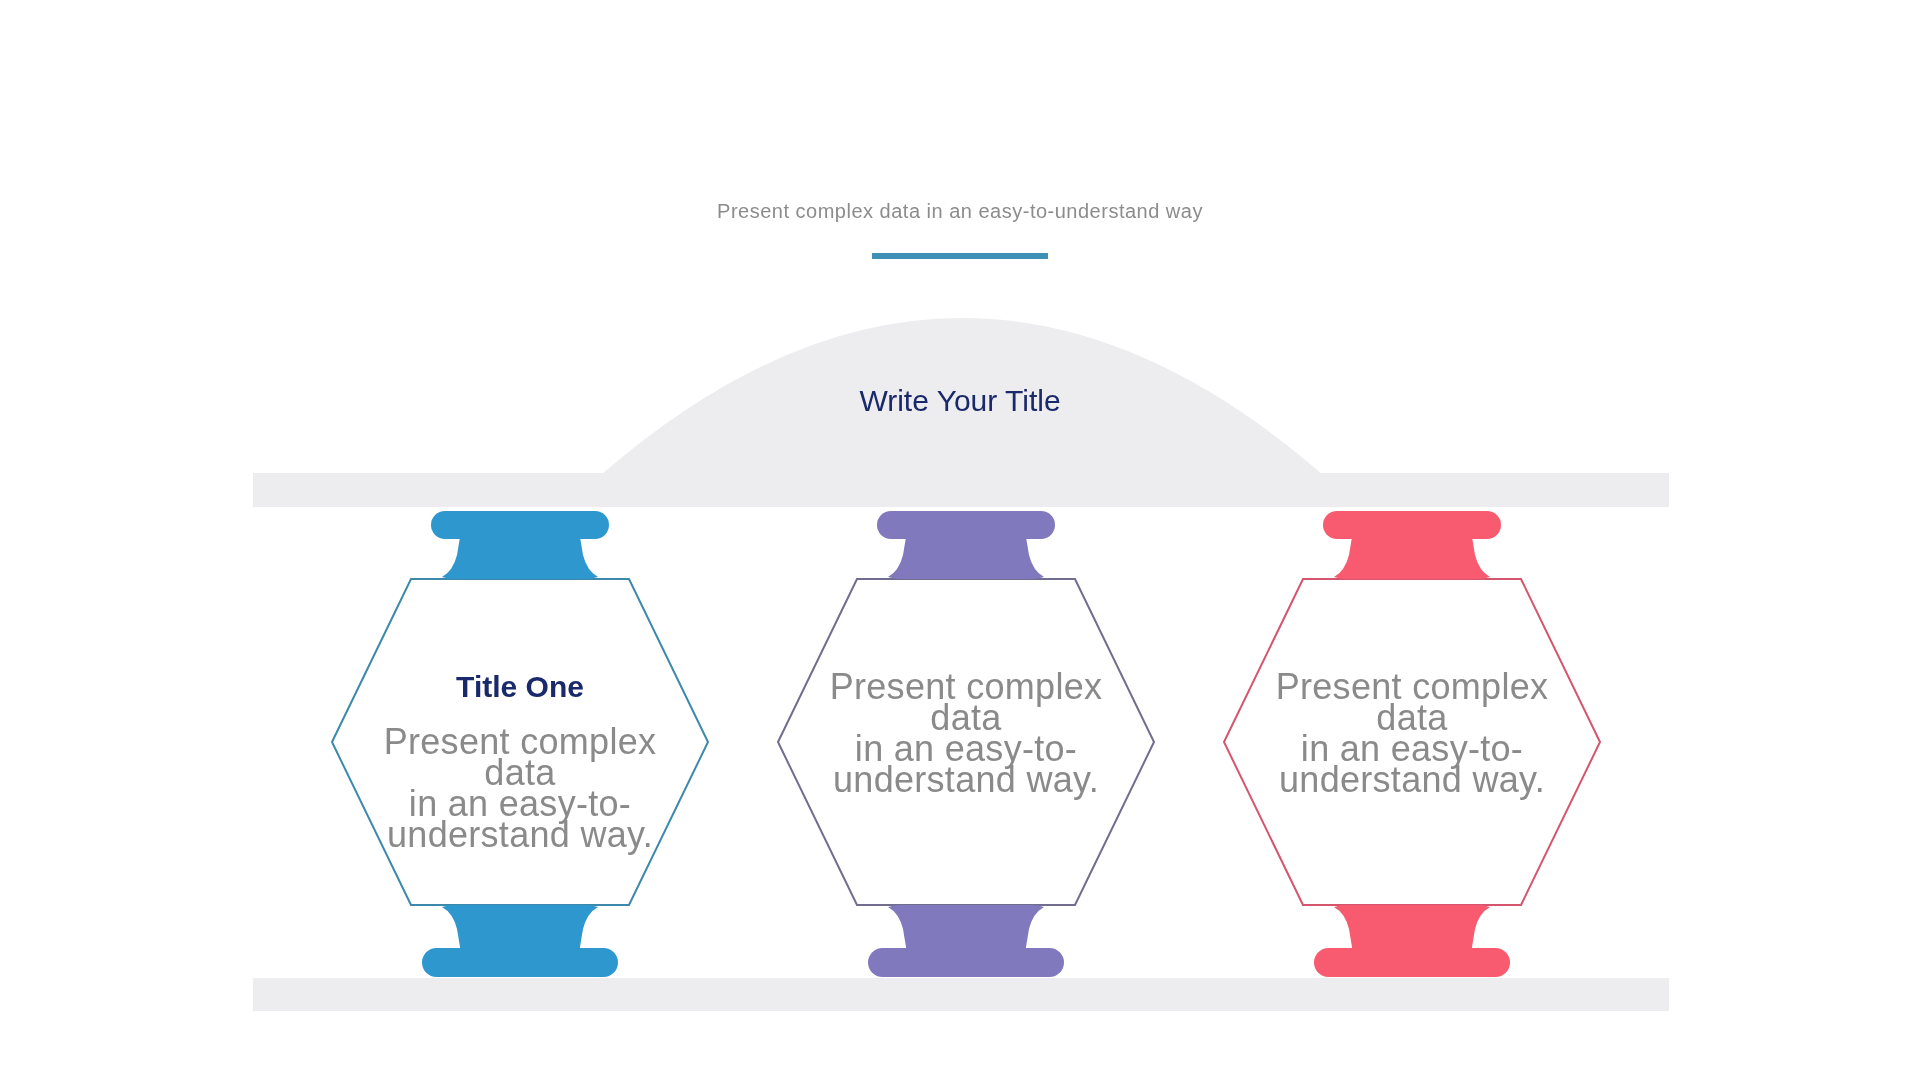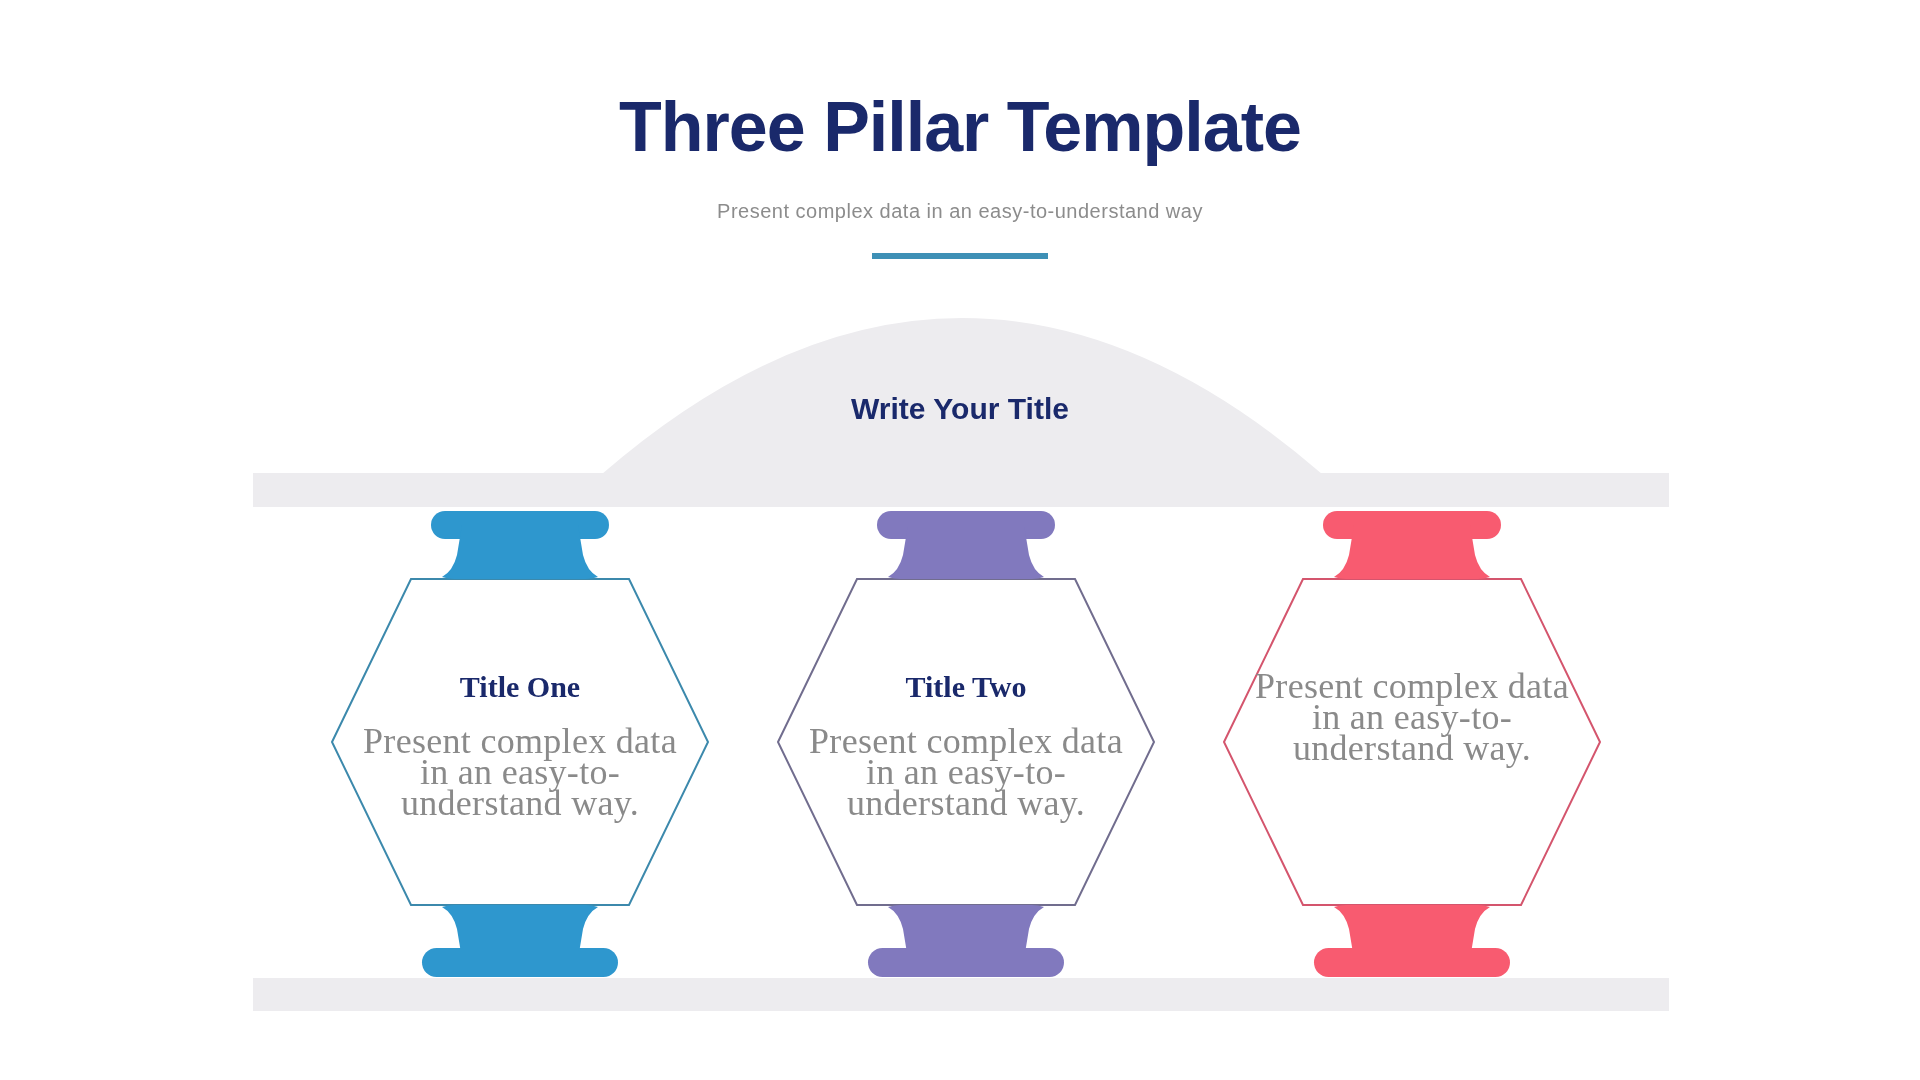--- a/index.html
+++ b/index.html
@@ -16,44 +16,43 @@
     position:absolute;left:0;right:0;top:196px;margin:0;text-align:center;
     font-size:20px;line-height:30px;letter-spacing:.5px;color:var(--subtitle-gray);
   }
   .title-divider{
     position:absolute;left:872px;top:253px;width:176px;height:6px;background:var(--divider);
   }
   
   .dome{position:absolute;left:598px;top:314px;width:728px;height:162px;}
   .dome path{fill:var(--band);}
   .dome-title{
-    position:absolute;left:0;right:0;top:381px;margin:12px;text-align:center;
-    font-size:30px;line-height:31px;font-weight:bold;color:var(--navy);
+    position:absolute;left:0;right:0;top:381px;margin:4px;text-align:center;
+    font-size:30px;line-height:31px;font-weight:normal;color:var(--navy);
   }
   .band{position:absolute;left:253px;width:1416px;background:var(--band);}
   .band-top{top:473px;height:34px;}
   .band-bottom{top:978px;height:33px;}
   
-  .pillar{position:absolute;top:509px;width:400px;height:470px;font-family:Liberation Serif, serif;}
+  .pillar{position:absolute;top:509px;width:400px;height:470px;}
   .pillar-1{left:320px;}
   .pillar-2{left:766px;}
   .pillar-3{left:1212px;}
   .pillar-svg{position:absolute;left:0;top:0;width:400px;height:470px;overflow:visible;}
   .hex{fill:#ffffff;stroke:var(--s);stroke-width:2;}
   .cap{fill:var(--c);}
   .pillar-text{position:absolute;left:40px;right:40px;top:162px;text-align:center;}
   .pillar-title{font-size:30px;line-height:31px;font-weight:bold;color:var(--navy);margin:0 0 24px 0;}
   .pillar-body{font-size:36px;line-height:31px;letter-spacing:.3px;color:var(--body-gray);}
 </style>
 </head>
 <body>
 
 <div class="stage">
 
-  <h1 class="page-title">Three Pillar Template</h1>
   <p class="page-subtitle">Present complex data in an easy-to-understand way</p>
   <div class="title-divider"></div>
 
   <svg class="dome" viewBox="0 0 728 162" aria-hidden="true">
     <path d="M4,160 Q364,-152 724,160 Z"></path>
   </svg>
   <div class="dome-title">Write Your Title</div>
 
   <div class="band band-top"></div>
   <div class="band band-bottom"></div>
@@ -78,21 +77,20 @@
   </div>
       <div class="pillar pillar-2" style="--c: #8179BE; --s: #716D8E;">
     <svg class="pillar-svg" viewBox="0 0 400 470" aria-hidden="true">
       <polygon class="hex" points="12,233 91,70 309,70 388,233 309,396 91,396"></polygon>
       <rect class="cap" x="111" y="2" width="178" height="28" rx="14"></rect>
       <path class="cap" d="M142,16 H258 L263,46 Q267,62 278,68 Q272,70 266,70 H134 Q128,70 122,68 Q133,62 137,46 Z"></path>
       <path class="cap" d="M134,396 H266 Q272,396 278,398 Q267,404 263,420 L258,450 H142 L137,420 Q133,404 122,398 Q128,396 134,396 Z"></path>
       <rect class="cap" x="102" y="439" width="196" height="29" rx="14.5"></rect>
     </svg>
     <div class="pillar-text">
-      <div class="pillar-title">Title Two</div>
       <div class="pillar-body">
             <div>Present complex data</div>
             <div>in an easy-to-</div>
             <div>understand way.</div>
           </div>
     </div>
   </div>
       <div class="pillar pillar-3" style="--c: #F85B70; --s: #D4556D;">
     <svg class="pillar-svg" viewBox="0 0 400 470" aria-hidden="true">
       <polygon class="hex" points="12,233 91,70 309,70 388,233 309,396 91,396"></polygon>

